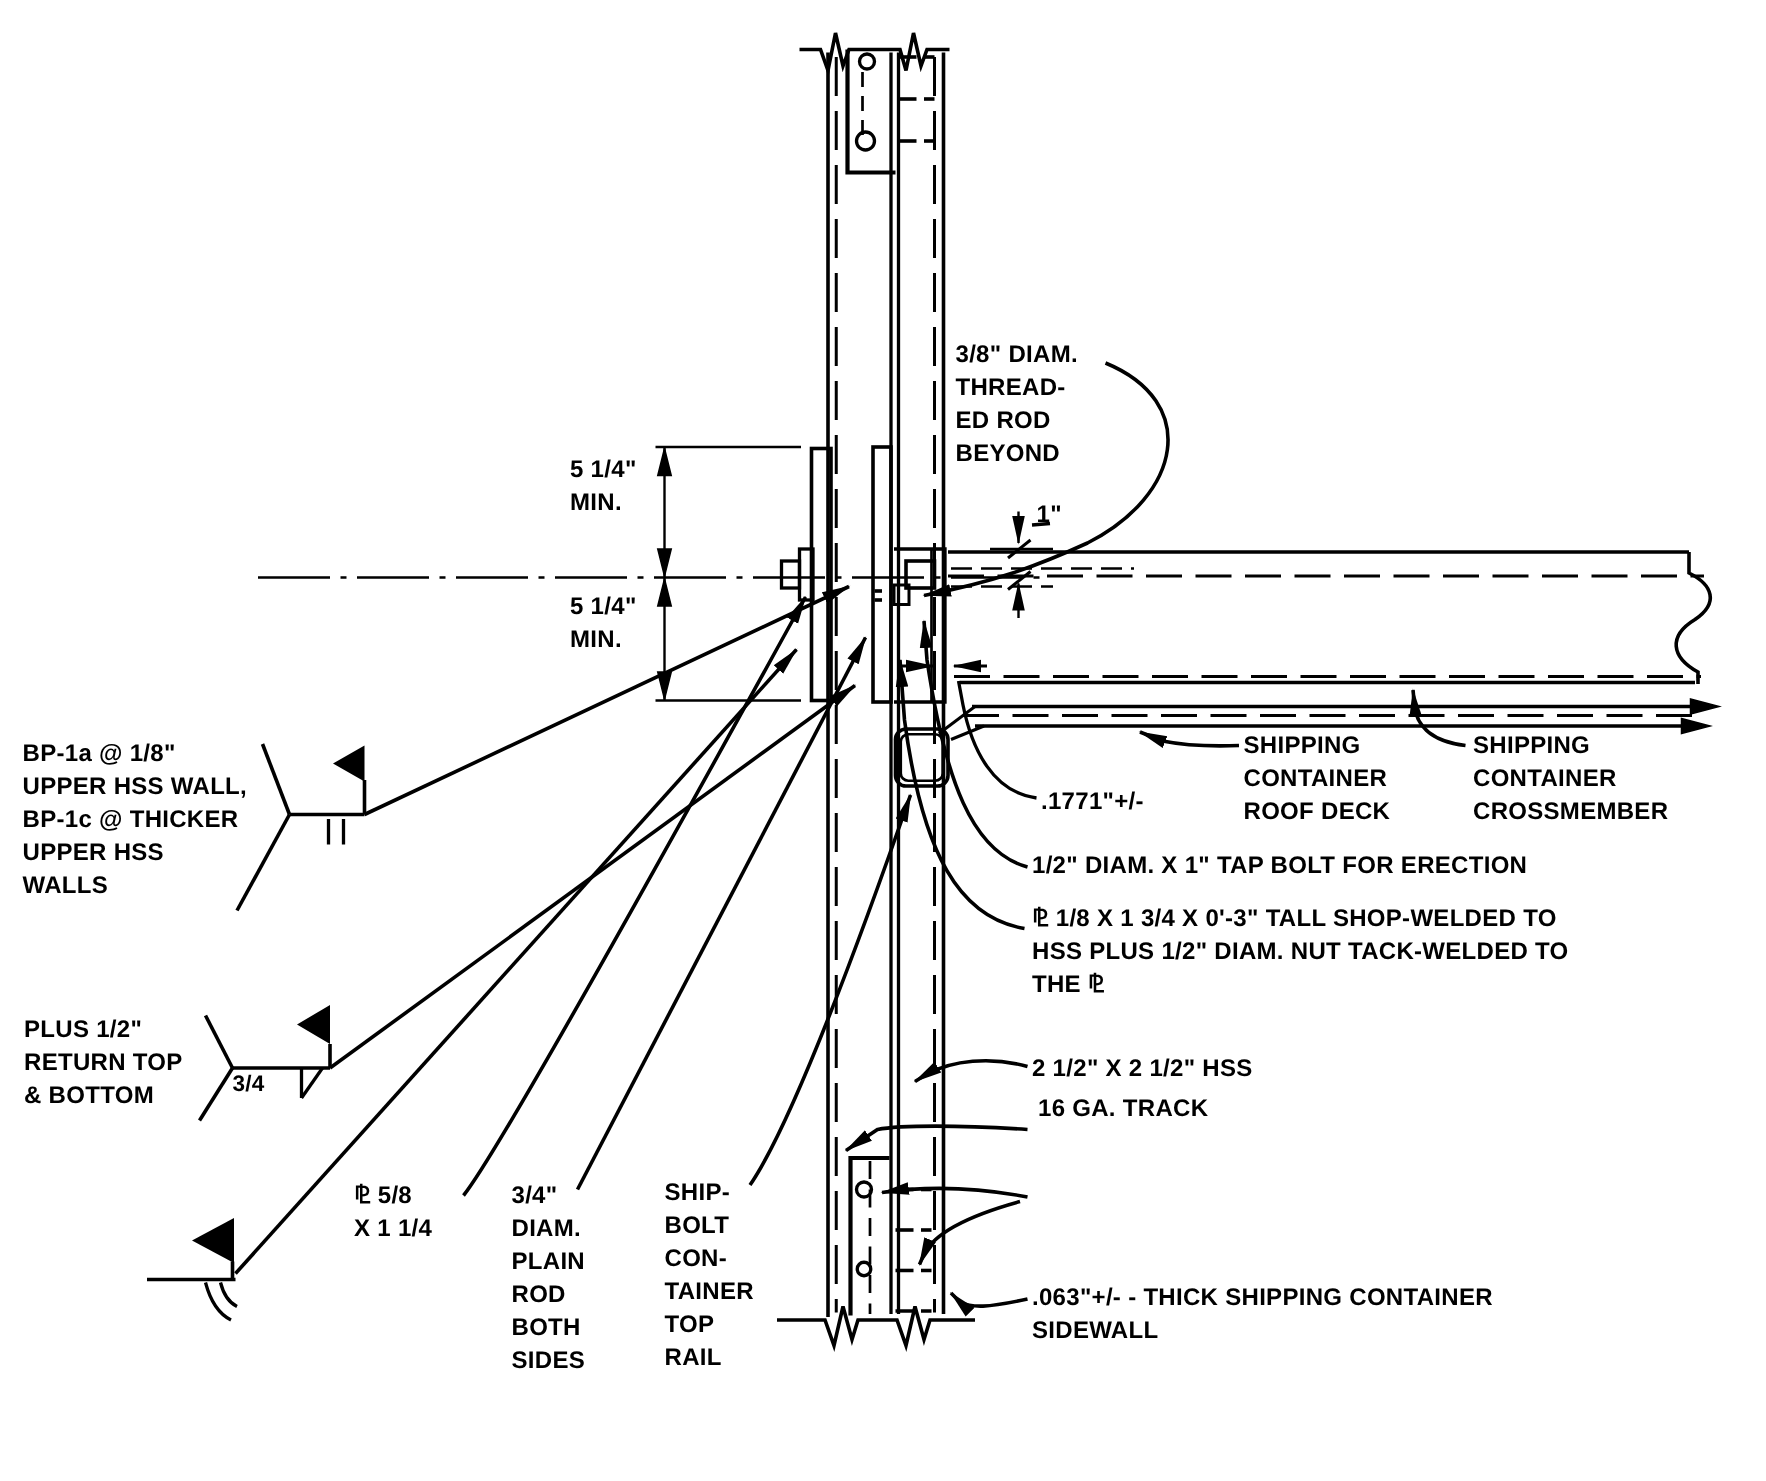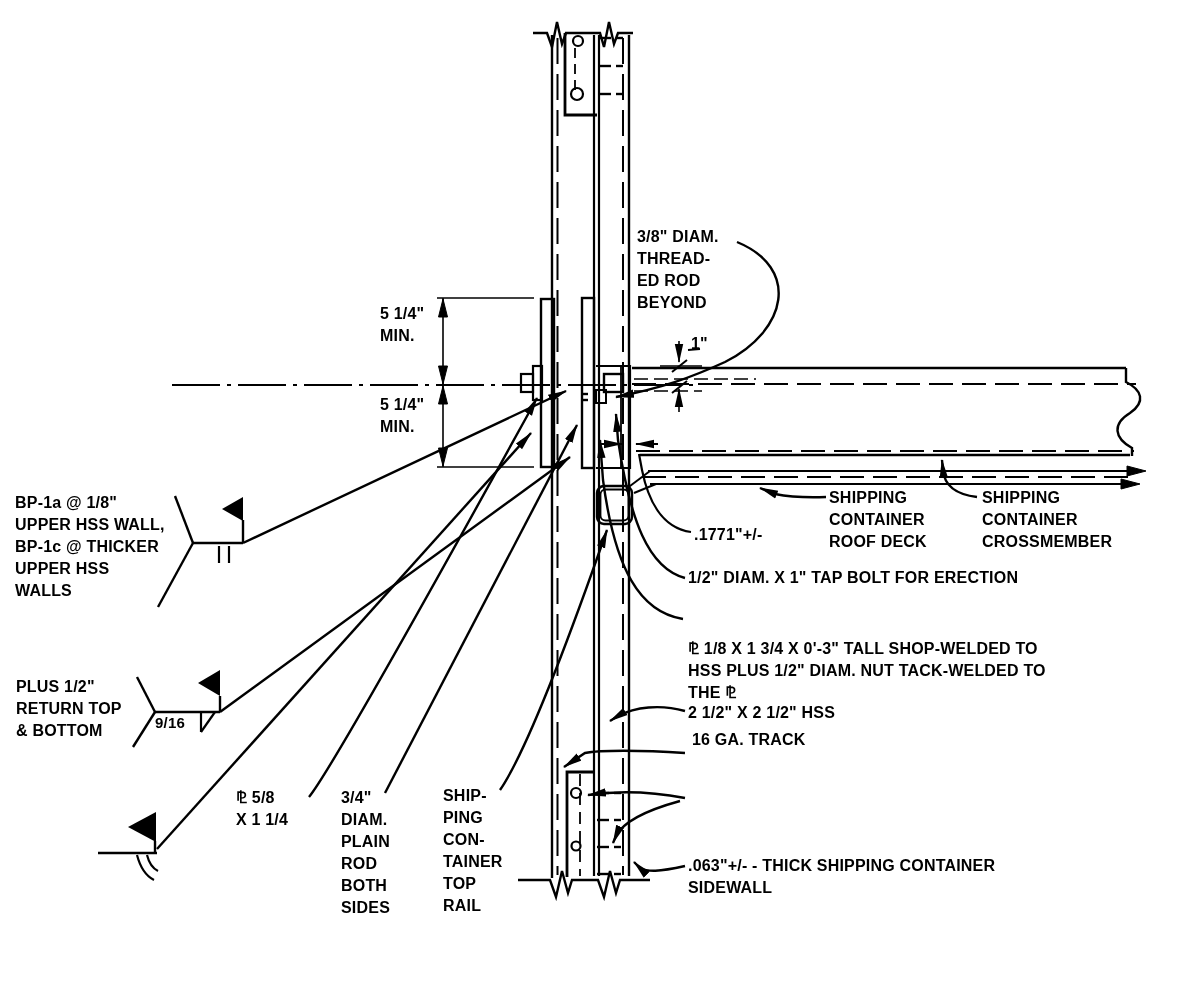--- a/index.html
+++ b/index.html
@@ -202,38 +202,38 @@
 MIN.</div>
 <div class="lbl" style="left:691px;top:333px">1"</div>
 <div class="lbl" style="left:15px;top:492px">BP-1a @ 1/8"
 UPPER HSS WALL,
 BP-1c @ THICKER
 UPPER HSS
 WALLS</div>
 <div class="lbl" style="left:16px;top:676px">PLUS 1/2"
 RETURN TOP
 &amp; BOTTOM</div>
-<div class="lbl lbl-sm" style="left:155px;top:713px">9/16</div>
+<div class="lbl lbl-sm" style="left:155px;top:713px">3/4</div>
 <div class="lbl" style="left:236px;top:787px">⅊ 5/8
 X 1 1/4</div>
 <div class="lbl" style="left:341px;top:787px">3/4"
 DIAM.
 PLAIN
 ROD
 BOTH
 SIDES</div>
 <div class="lbl" style="left:443px;top:785px">SHIP-
-PING
+BOLT
 CON-
 TAINER
 TOP
 RAIL</div>
 <div class="lbl" style="left:694px;top:524px">.1771"+/-</div>
 <div class="lbl" style="left:688px;top:567px">1/2" DIAM. X 1" TAP BOLT FOR ERECTION</div>
-<div class="lbl" style="left:688px;top:638px">⅊ 1/8 X 1 3/4 X 0'-3" TALL SHOP-WELDED TO
+<div class="lbl" style="left:688px;top:602px">⅊ 1/8 X 1 3/4 X 0'-3" TALL SHOP-WELDED TO
 HSS PLUS 1/2" DIAM. NUT TACK-WELDED TO
 THE ⅊</div>
 <div class="lbl" style="left:688px;top:702px">2 1/2" X 2 1/2" HSS</div>
 <div class="lbl" style="left:692px;top:729px">16 GA. TRACK</div>
 <div class="lbl" style="left:688px;top:855px">.063"+/- - THICK SHIPPING CONTAINER
 SIDEWALL</div>
 <div class="lbl" style="left:829px;top:487px">SHIPPING
 CONTAINER
 ROOF DECK</div>
 <div class="lbl" style="left:982px;top:487px">SHIPPING

